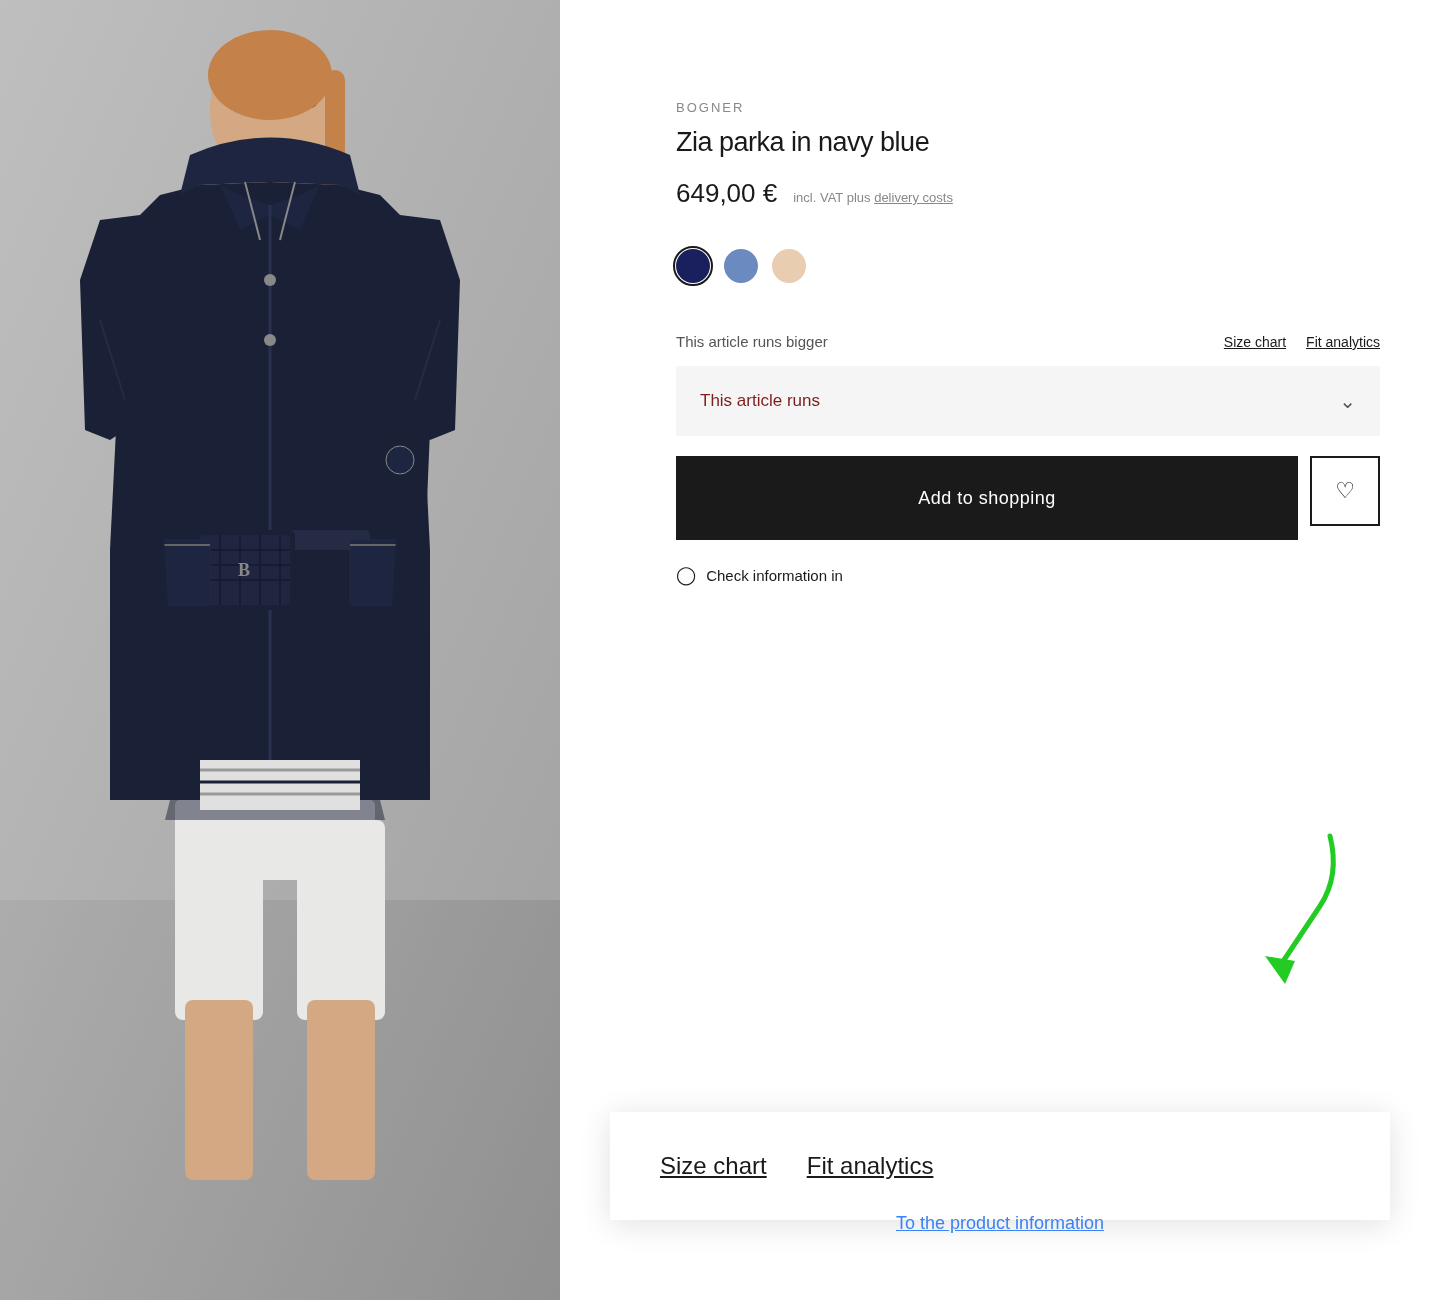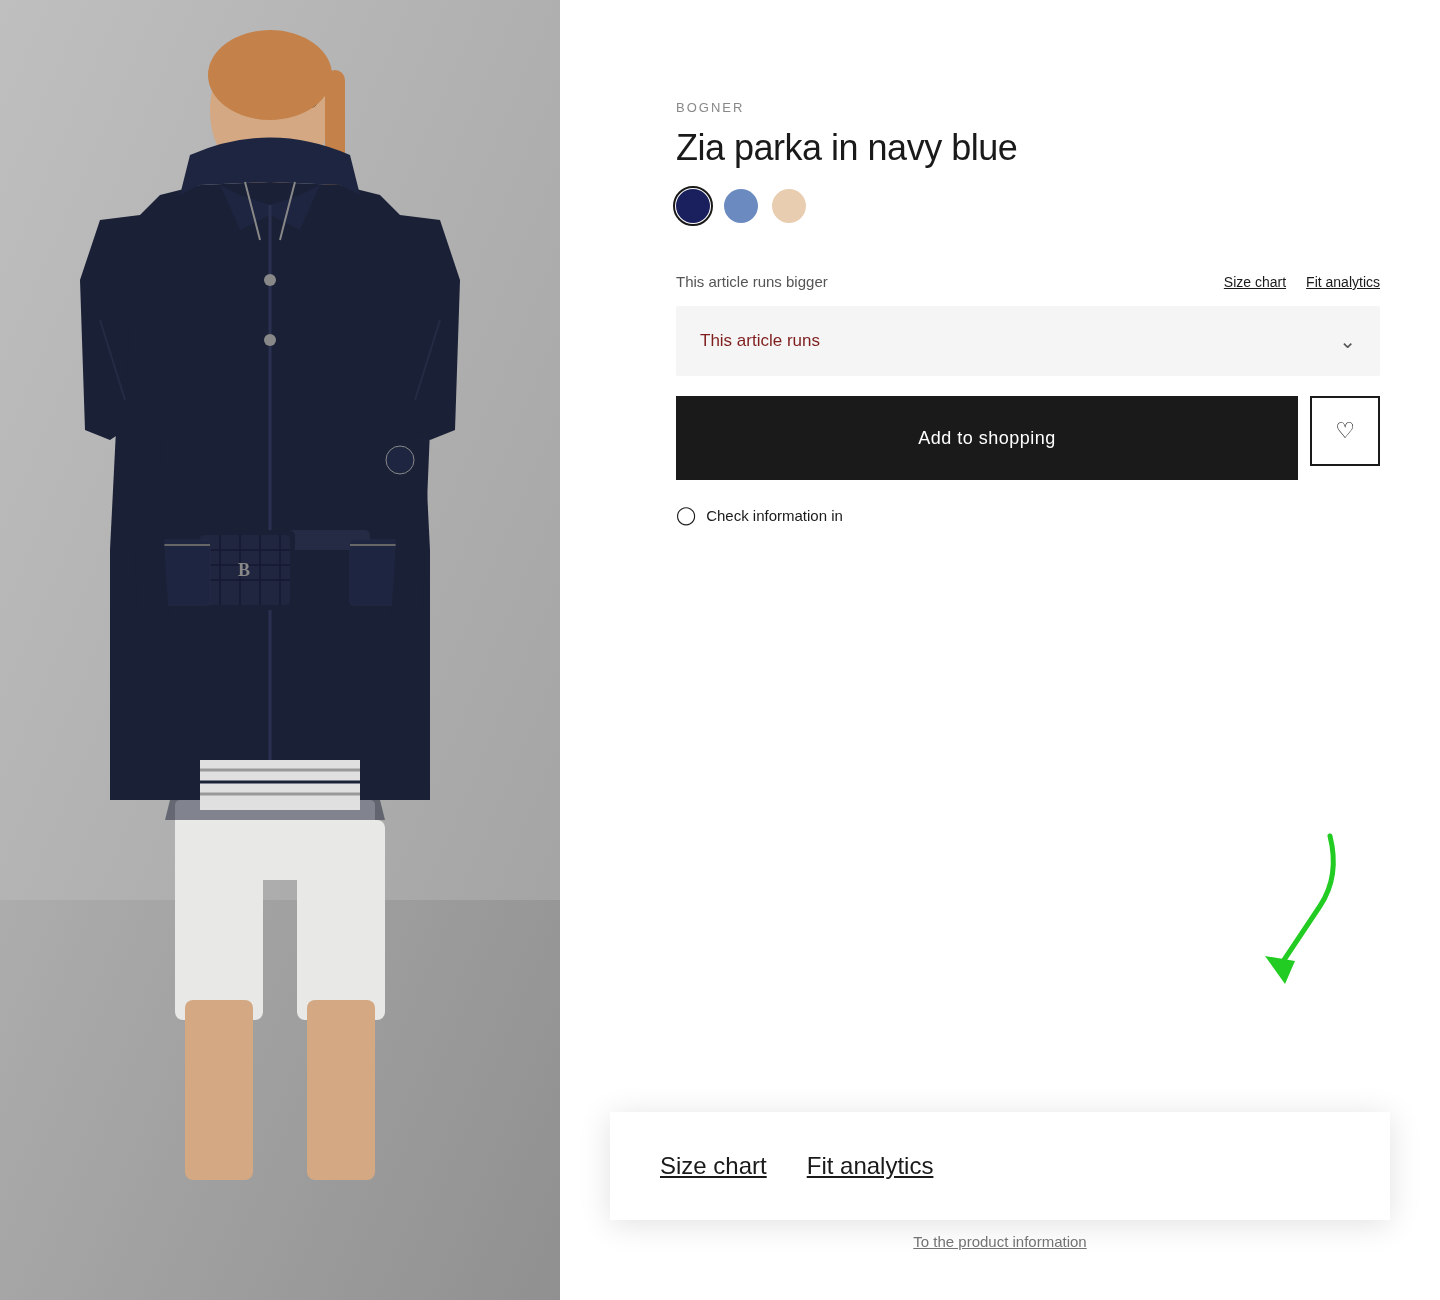--- a/index.html
+++ b/index.html
@@ -55,21 +55,21 @@
 
     .brand-name {
       font-size: 13px;
       letter-spacing: 2px;
       color: #888;
       text-transform: uppercase;
       margin-bottom: 12px;
     }
 
     .product-title {
-      font-size: 36px;
+      font-size: 27px;
       font-weight: 400;
       color: #1a1a1a;
       margin-bottom: 20px;
       letter-spacing: -0.5px;
     }
 
     .price-row {
       display: flex;
       align-items: baseline;
       gap: 16px;
@@ -245,25 +245,25 @@
       text-decoration: underline;
       cursor: pointer;
       border: none;
       background: none;
       font-family: inherit;
     }
 
     
     .product-info-link {
       position: absolute;
-      bottom: 50px;
+      bottom: 66px;
       left: 50%;
       transform: translateX(-50%);
-      font-size: 15px;
-      color: #737373;
+      font-size: 18px;
+      color: #3b82f6;
       text-decoration: underline;
       cursor: pointer;
       background: none;
       border: none;
       font-family: inherit;
       white-space: nowrap;
     }
 
     
     .annotation-arrow {
@@ -369,20 +369,27 @@
       </svg>
     </div>
   </div>
 
   <div class="product-panel">
 
     <div class="brand-name">BOGNER</div>
 
     <h1 class="product-title">Zia parka in navy blue</h1>
 
+    <div class="price-row">
+      <span class="price">649,00 €</span>
+      <span class="price-info">
+        <span>incl. VAT plus</span>
+        <a href="#">delivery costs</a>
+      </span>
+    </div>
 
     <div class="color-row">
       <div class="color-swatch selected" style="background-color:#1a1f5e;"></div>
       <div class="color-swatch" style="background-color:#6b8abf;"></div>
       <div class="color-swatch" style="background-color:#e8cdb0;"></div>
     </div>
 
     <div class="size-info-row">
       <span class="runs-text">This article runs bigger</span>
       <div class="size-links">

